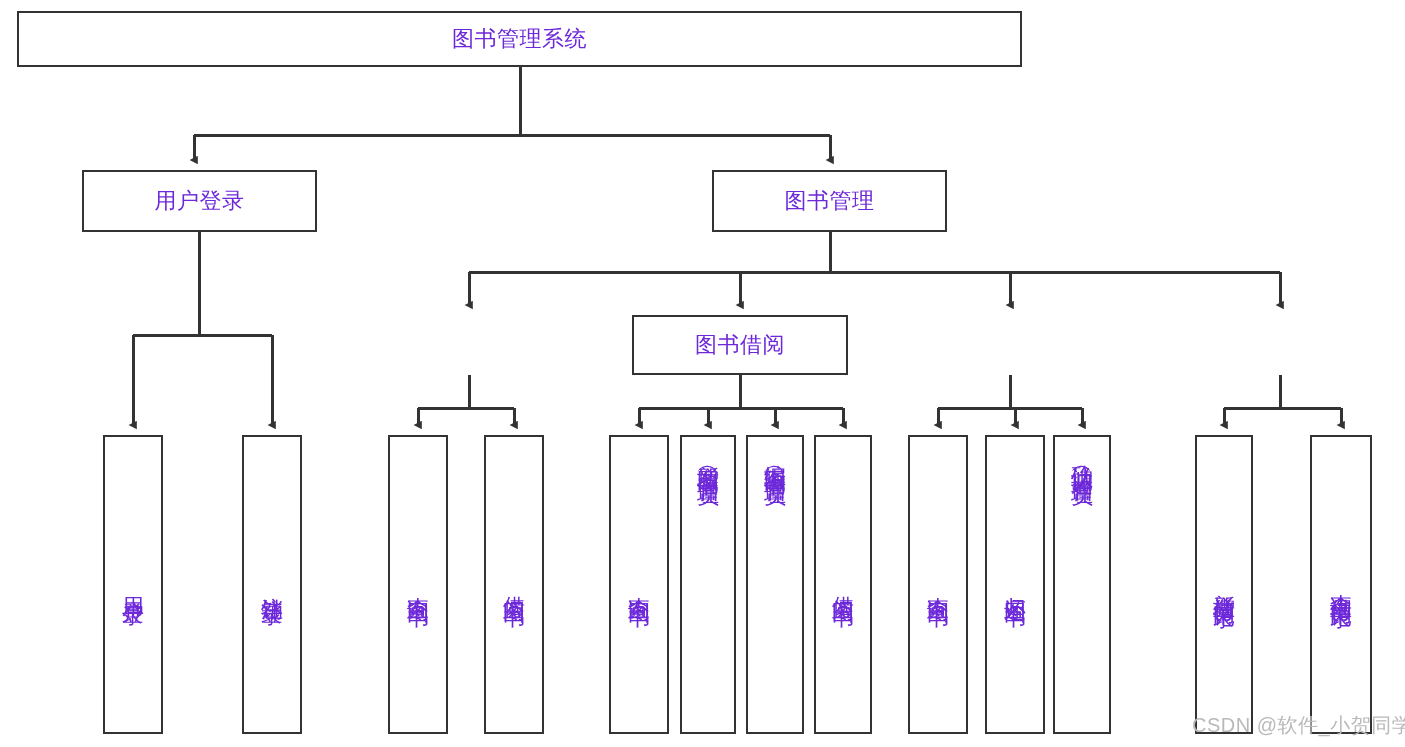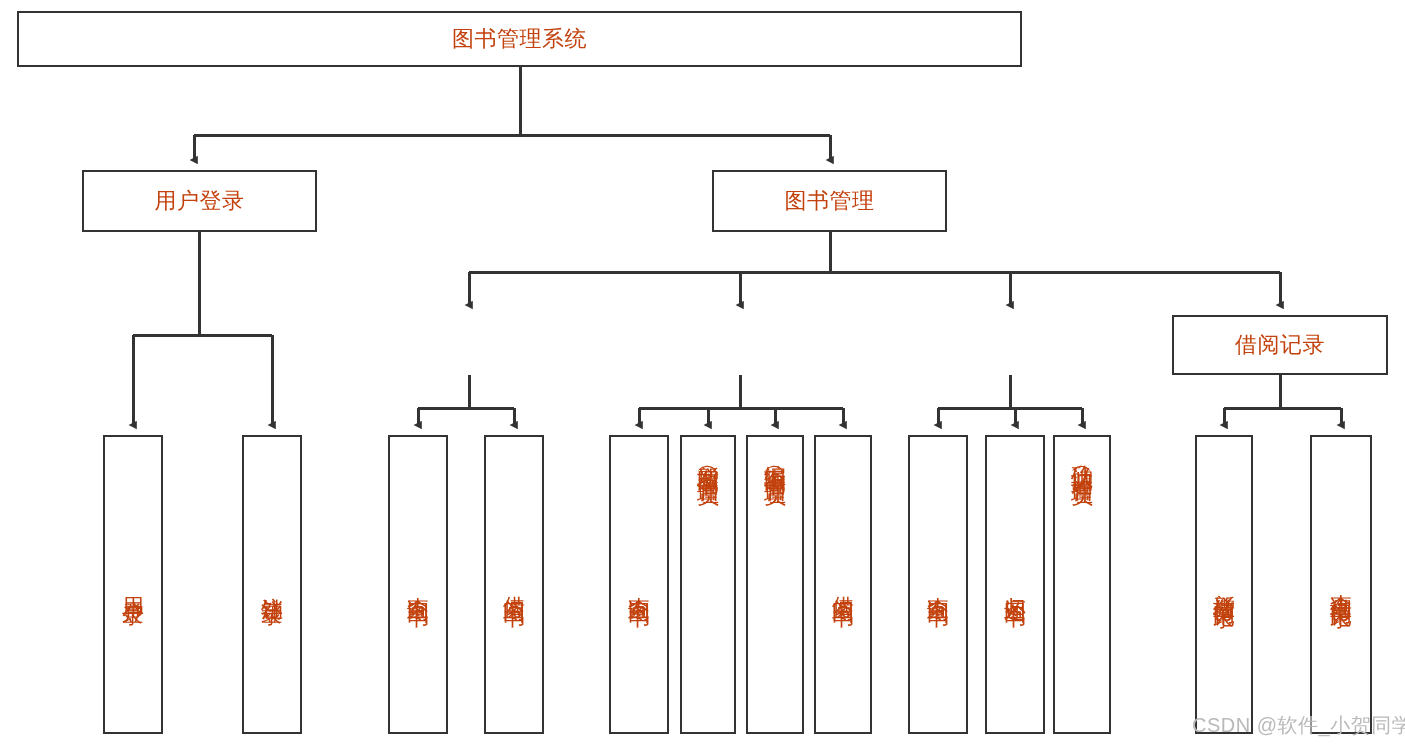--- a/index.html
+++ b/index.html
@@ -28,21 +28,21 @@
     position: absolute;
     box-sizing: border-box;
     border: 2.5px solid #333333;
     background: #ffffff;
     display: flex;
     align-items: center;
     justify-content: center;
     overflow: hidden;
   }
   .node-label {
-    color: #c2410c;
+    color: #6d28d9;
     font-size: 22px;
     line-height: 1.18;
     white-space: nowrap;
     letter-spacing: 0.5px;
     text-align: right;
   }
   .node-box.vertical {
     align-items: flex-start;
     justify-content: center;
     padding-top: 10px;
@@ -131,22 +131,22 @@
     <span class="node-label">图书管理系统</span>
   </div>
 
   <div class="node-box" id="node-l2-0" style="left: 82px; top: 170px; width: 235px; height: 62px;">
     <span class="node-label">用户登录</span>
   </div>
   <div class="node-box" id="node-l2-1" style="left: 712px; top: 170px; width: 235px; height: 62px;">
     <span class="node-label">图书管理</span>
   </div>
 
-  <div class="node-box" id="node-l3-3" style="left: 1172px; top: 315px; width: 216px; height: 60px;">
-    <span class="node-label">借阅记录</span>
+  <div class="node-box" id="node-l3-1" style="left: 632px; top: 315px; width: 216px; height: 60px;">
+    <span class="node-label">图书借阅</span>
   </div>
 
   <div class="node-box vertical centered" id="leaf-0" style="left: 103px; top: 435px; width: 60px; height: 299px;">
     <span class="node-label">用户登录</span>
   </div>
   <div class="node-box vertical centered" id="leaf-1" style="left: 242px; top: 435px; width: 60px; height: 299px;">
     <span class="node-label">注销登录</span>
   </div>
   <div class="node-box vertical centered" id="leaf-2" style="left: 388px; top: 435px; width: 60px; height: 299px;">
     <span class="node-label">查询图书</span>

